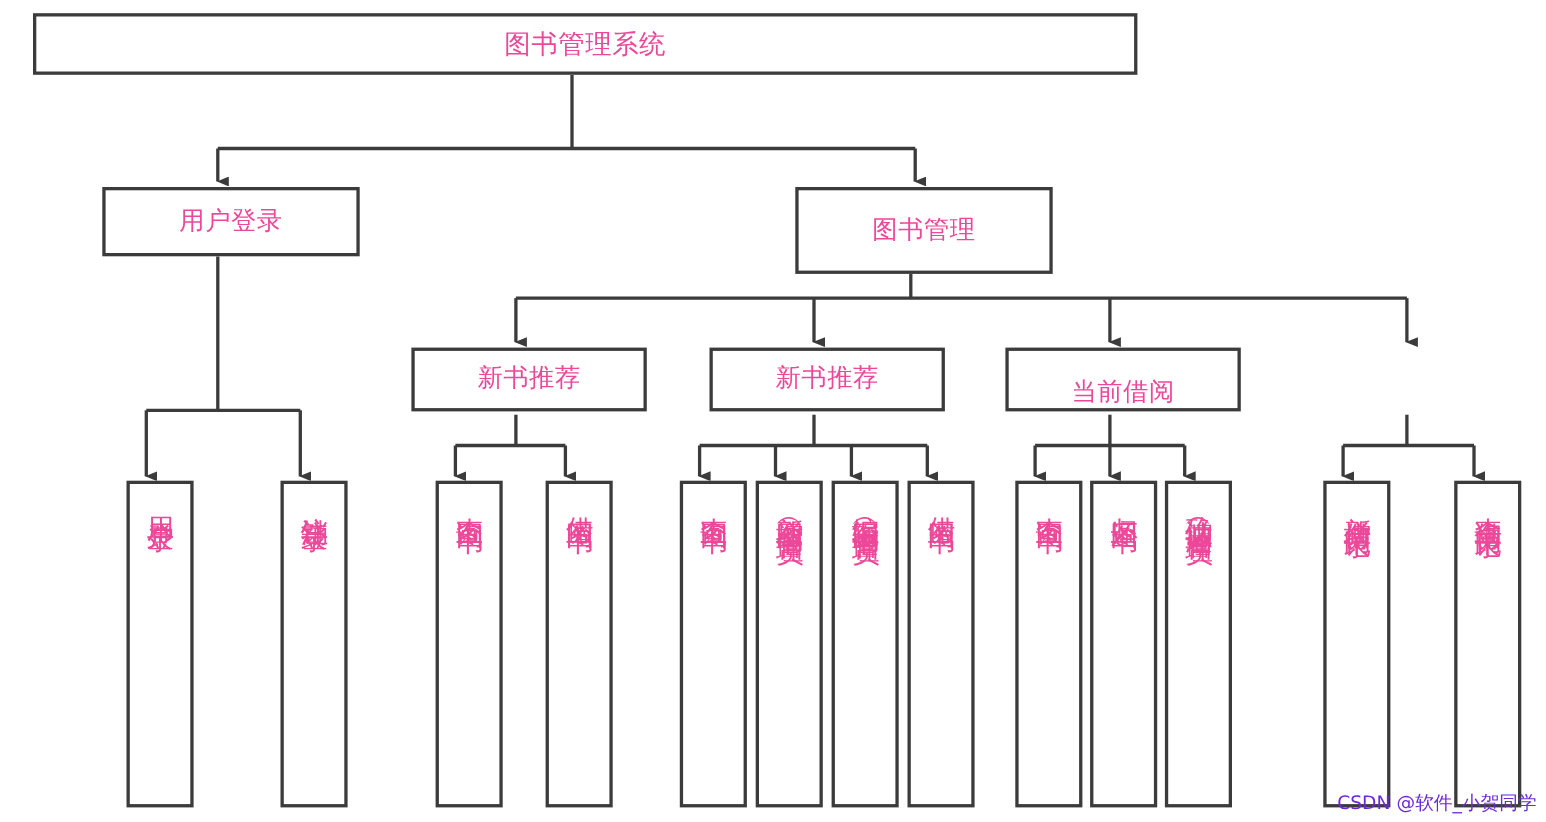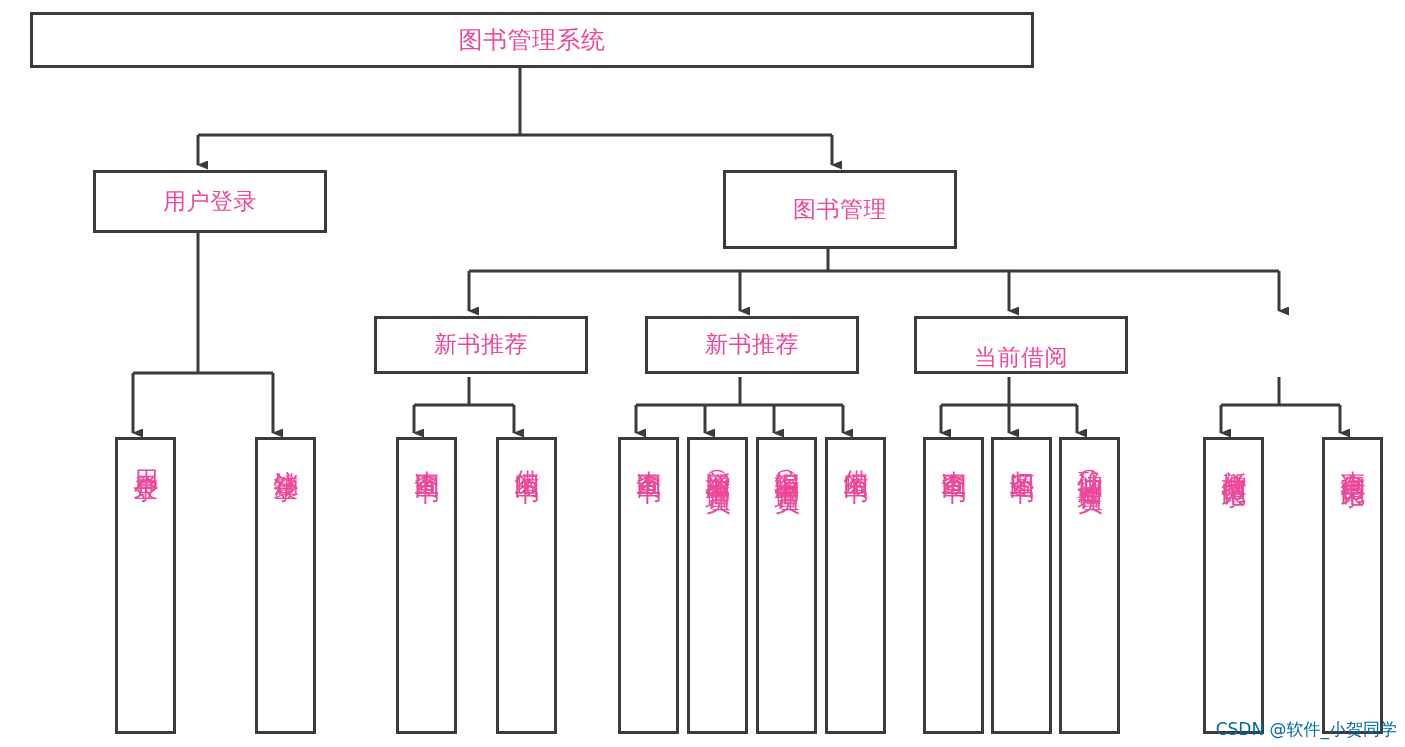--- a/index.html
+++ b/index.html
@@ -62,21 +62,21 @@
     font-size: 25px;
     line-height: 1.12;
     letter-spacing: 3px;
     white-space: nowrap;
   }
   .watermark {
     position: absolute;
     right: 8px;
     bottom: 6px;
     font-size: 17px;
-    color: #0369a1;
+    color: #6d28d9;
     white-space: nowrap;
     font-family: "DejaVu Sans", "Liberation Sans", sans-serif;
   }
 </style>
 </head>
 <body>
 
 <div id="canvas">
 
   <svg class="wires" viewBox="0 0 1405 747" xmlns="http://www.w3.org/2000/svg">

